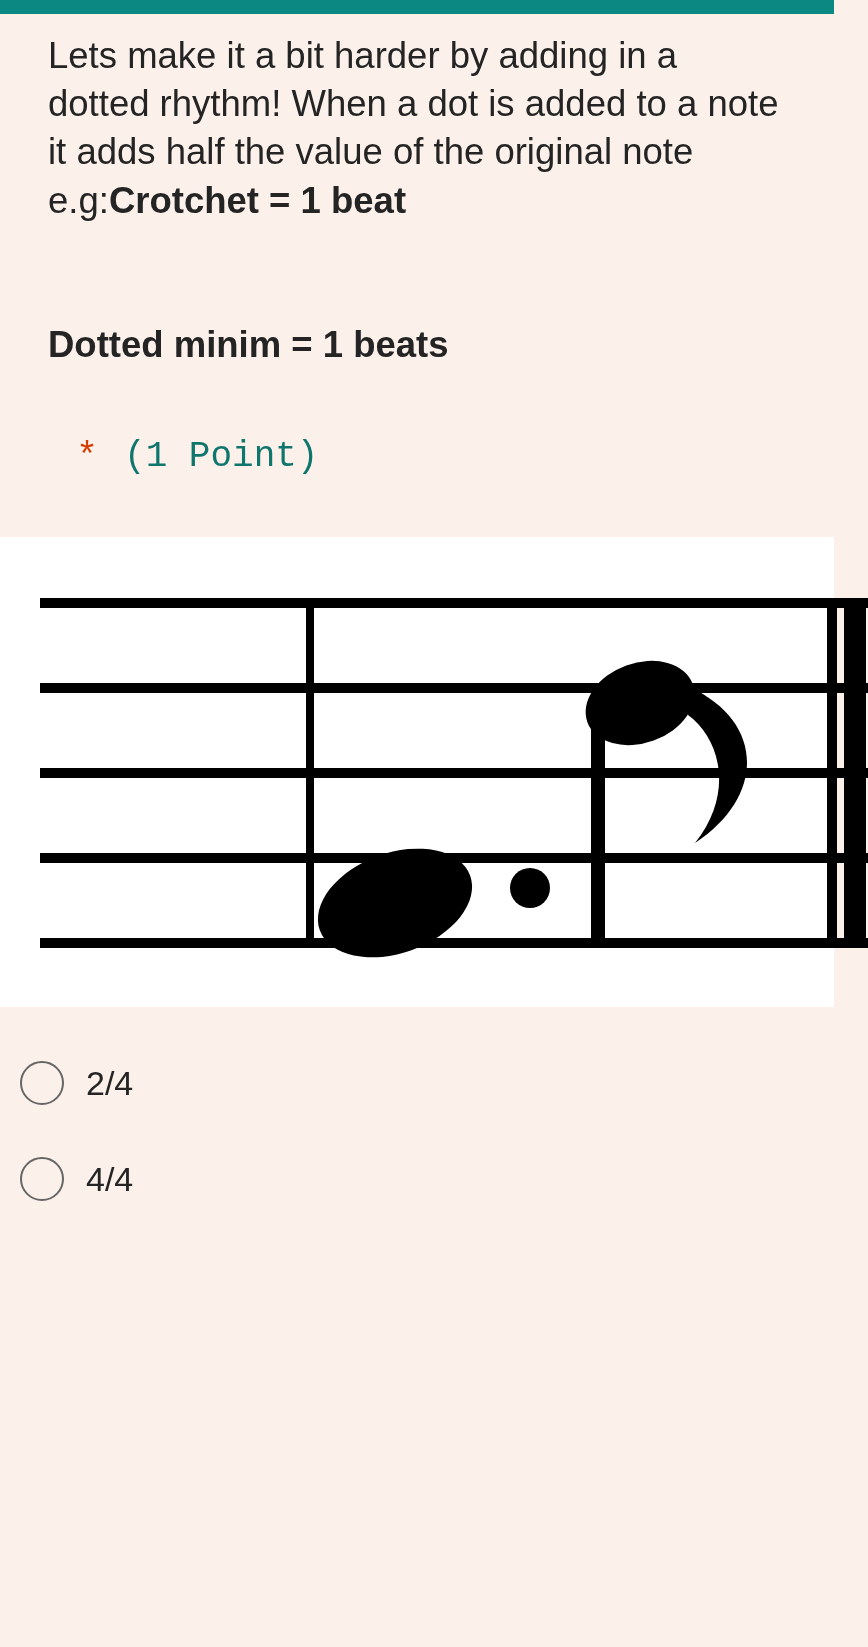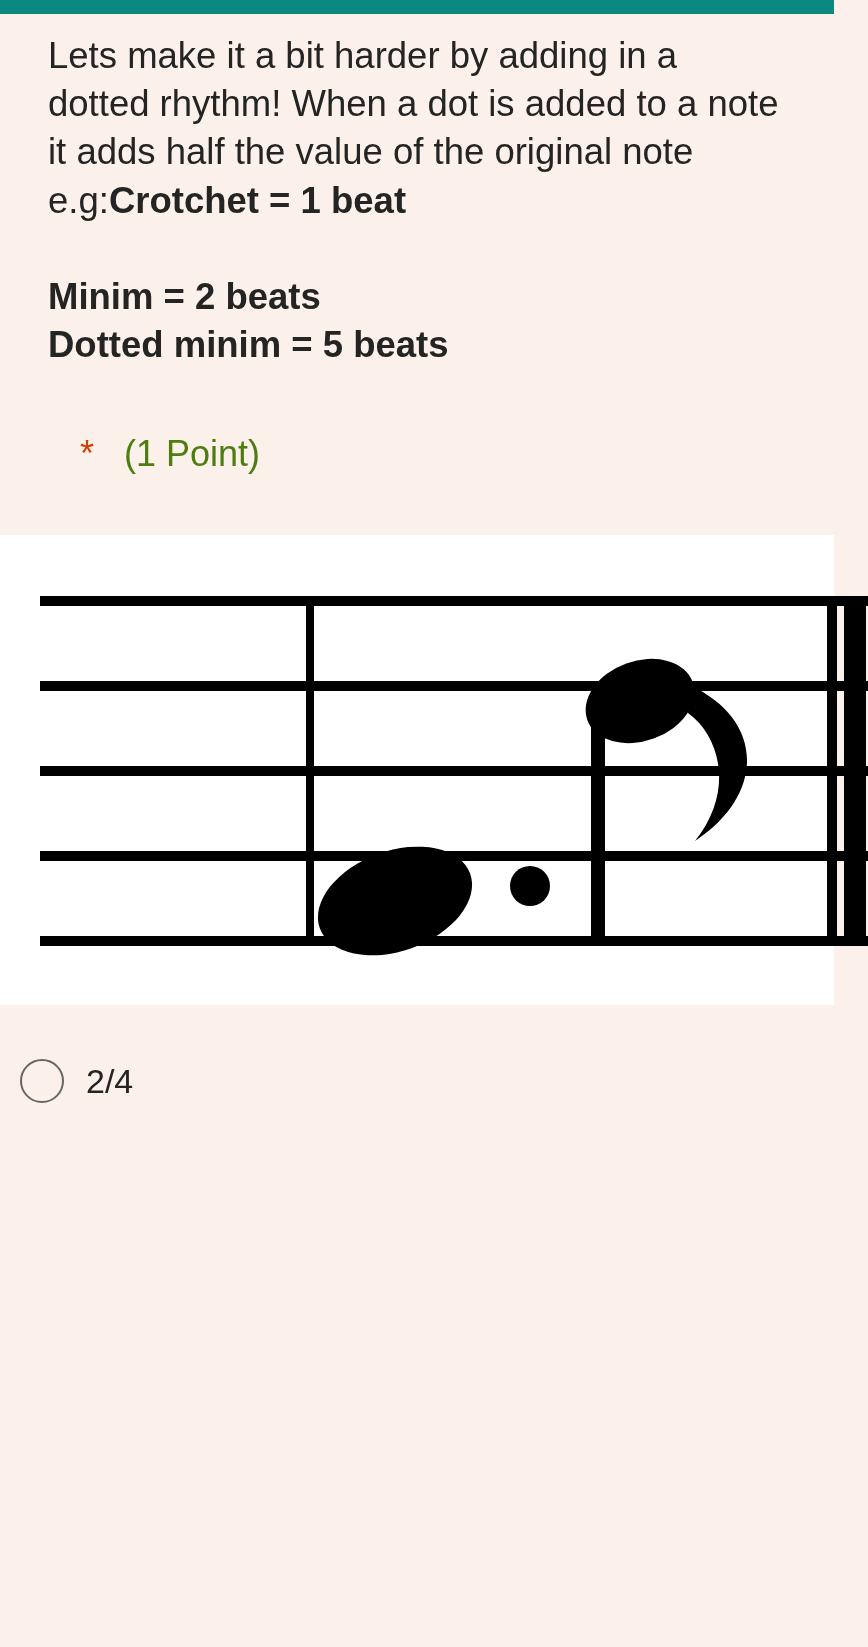--- a/index.html
+++ b/index.html
@@ -34,21 +34,22 @@
   }
   .points {
     padding-left: 32px;
     font-size: 36px;
     margin-bottom: 60px;
   }
   .points .asterisk {
     color: #d83b01;
   }
   .points .point-text {
-    color: #4d7c0f;
+    color: #0f766e;
+    font-family: Liberation Mono, monospace;
   }
   .image-box {
     background: #fff;
     padding: 0;
     margin: 0 0 0 0;
     width: 100%;
   }
   .svg-wrap {
     padding-top: 6px;
     padding-bottom: 10px;
@@ -78,22 +79,22 @@
 </head>
 <body>
 
 <div class="page">
   <div class="topbar"></div>
 
   <div class="content">
     <div class="question-text">
       <span>Lets make it a bit harder by adding in a dotted rhythm! When a dot is added to a note it adds half the value of the original note e.g:</span><span class="bold">Crotchet = 1 beat</span><br>
       <br>
-      <span class="bold">Minim = 2 beats</span><br>
-      <span class="bold">Dotted minim = 5 beats</span>
+      <br>
+      <span class="bold">Dotted minim = 1 beats</span>
     </div>
 
     <div class="points">
       <span class="asterisk">*</span>
       &nbsp;
       <span class="point-text">(1 Point)</span>
     </div>
   </div>
 
   <div class="image-box" aria-label="music-staff-dotted-crotchet-and-quaver">
@@ -125,14 +126,18 @@
       <line x1="682" y1="148" x2="700" y2="160" stroke="#000" stroke-width="18" stroke-linecap="round"></line>
     </svg>
     </div>
   </div>
 
   <div class="options">
     <div class="option">
       <div class="radio"></div>
       <div class="option-label">2/4</div>
     </div>
+    <div class="option">
+      <div class="radio"></div>
+      <div class="option-label">4/4</div>
+    </div>
   </div>
 </div>
 
 </body></html>

